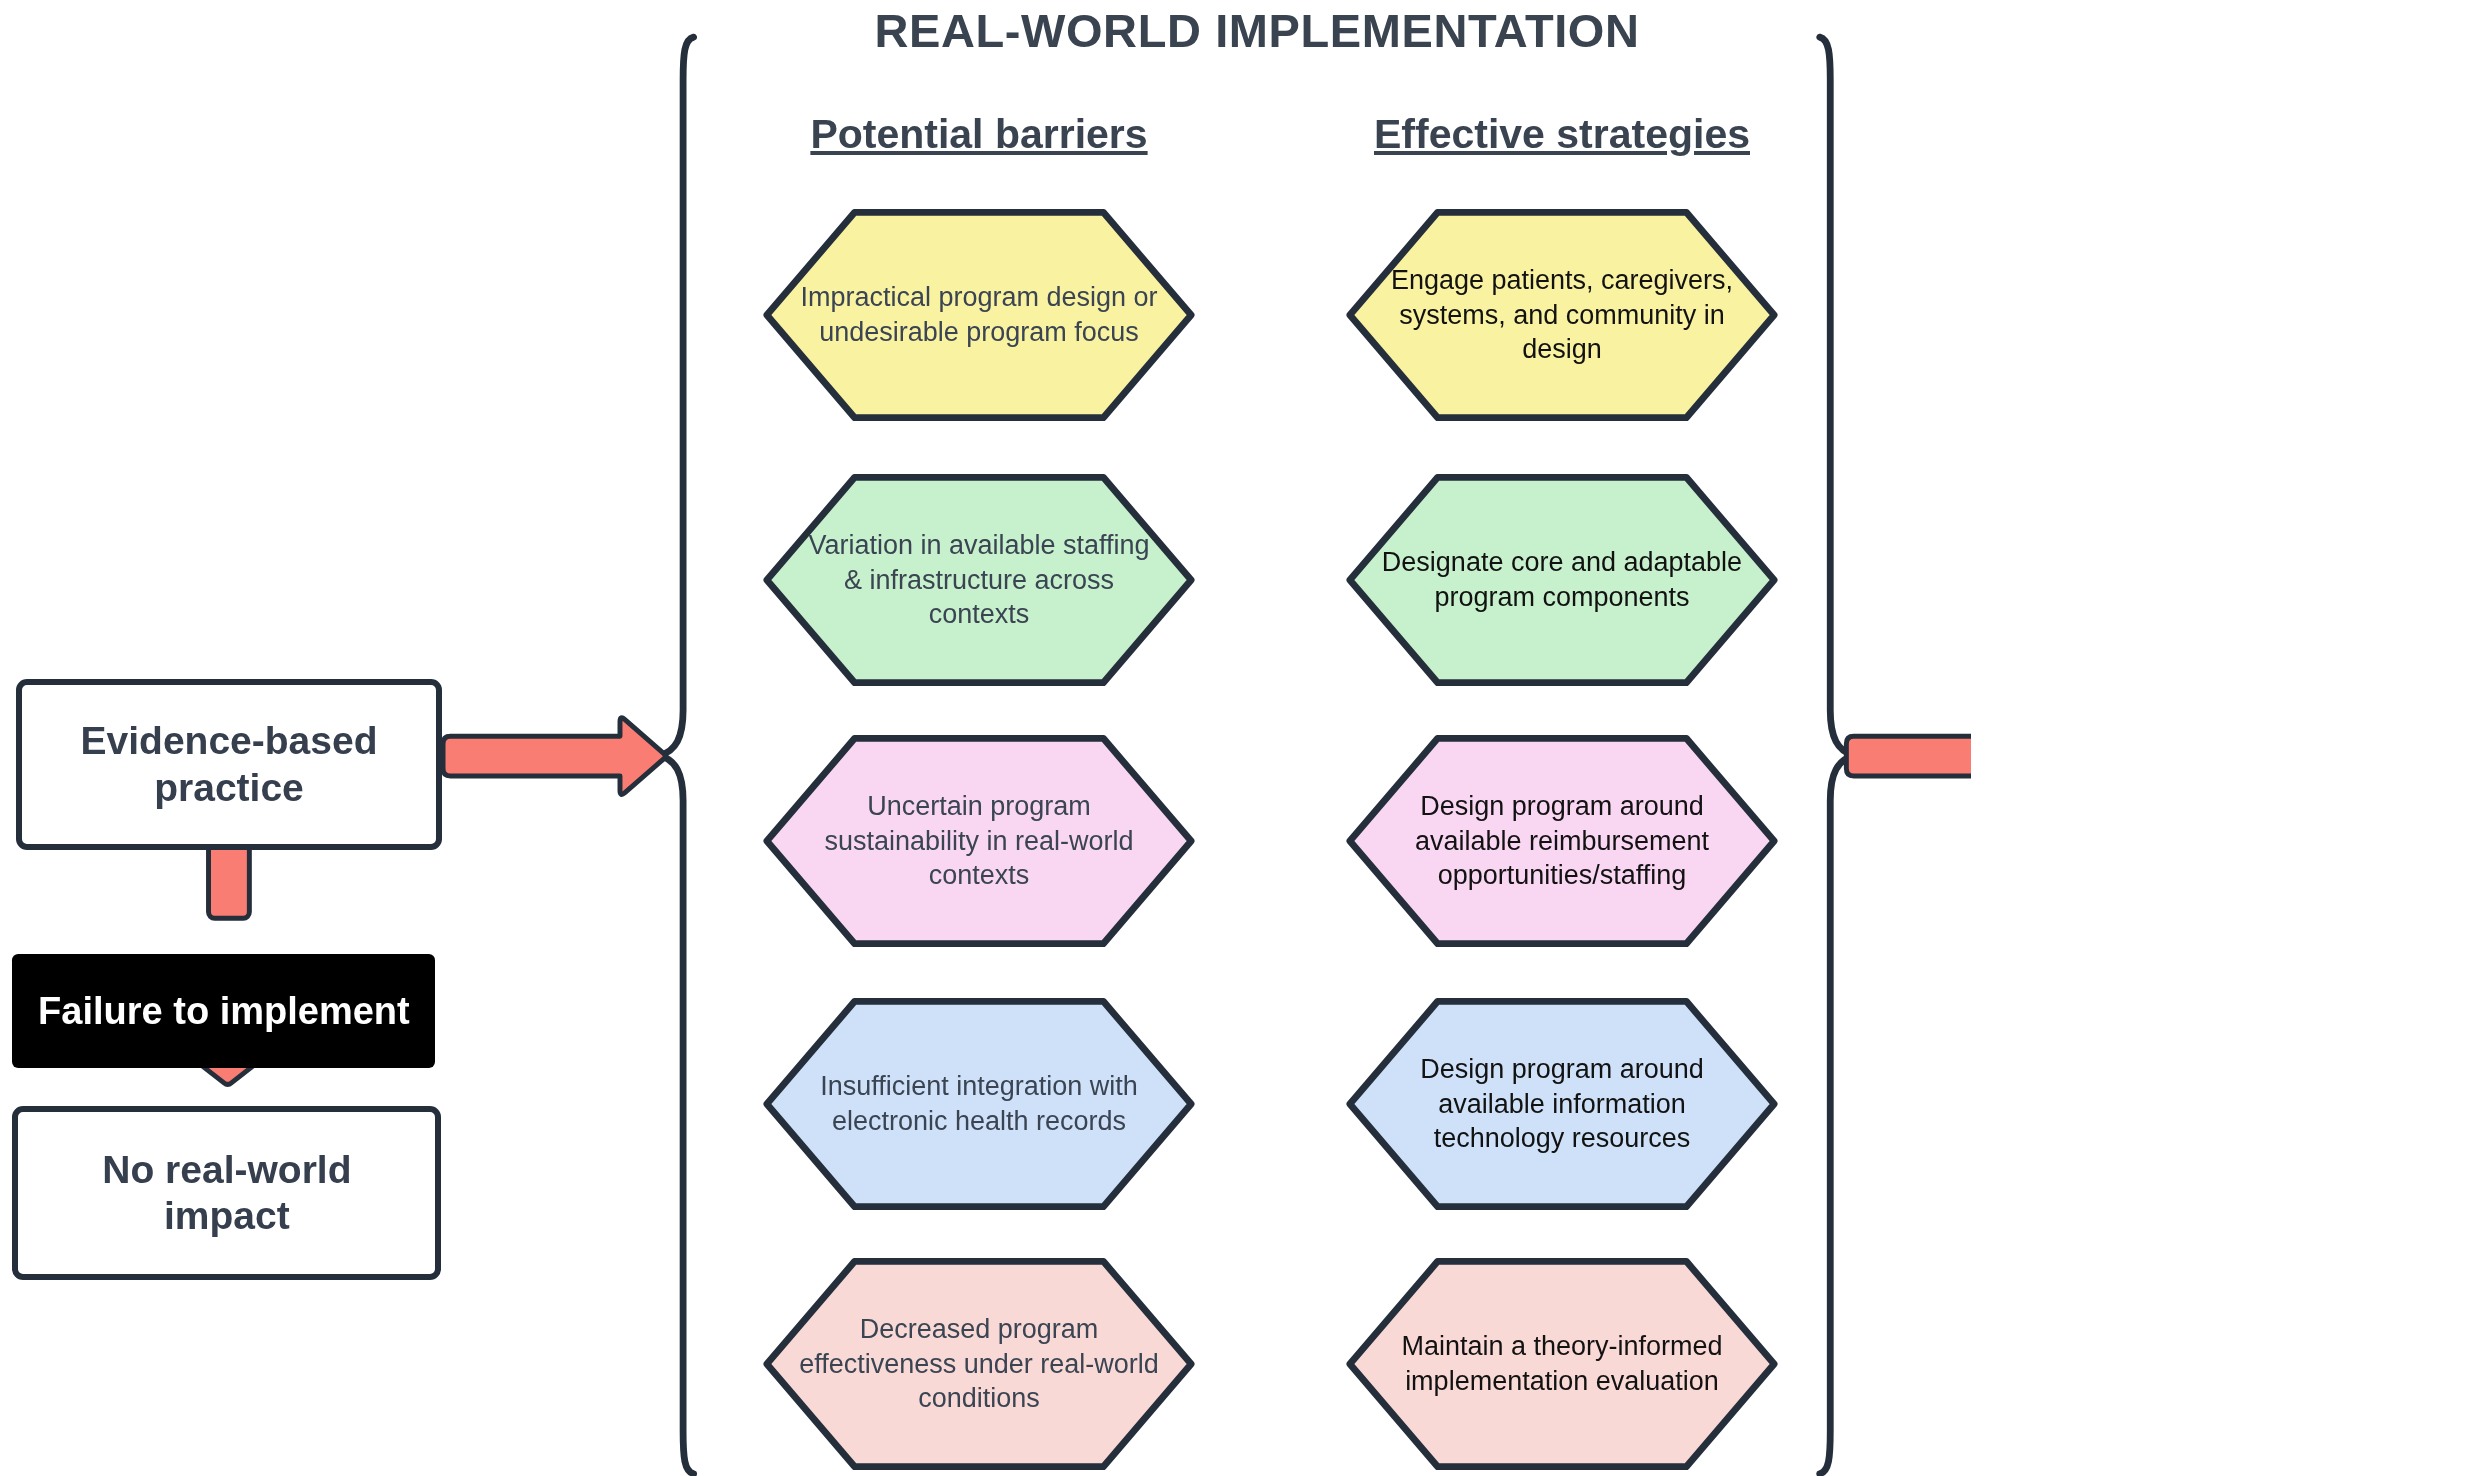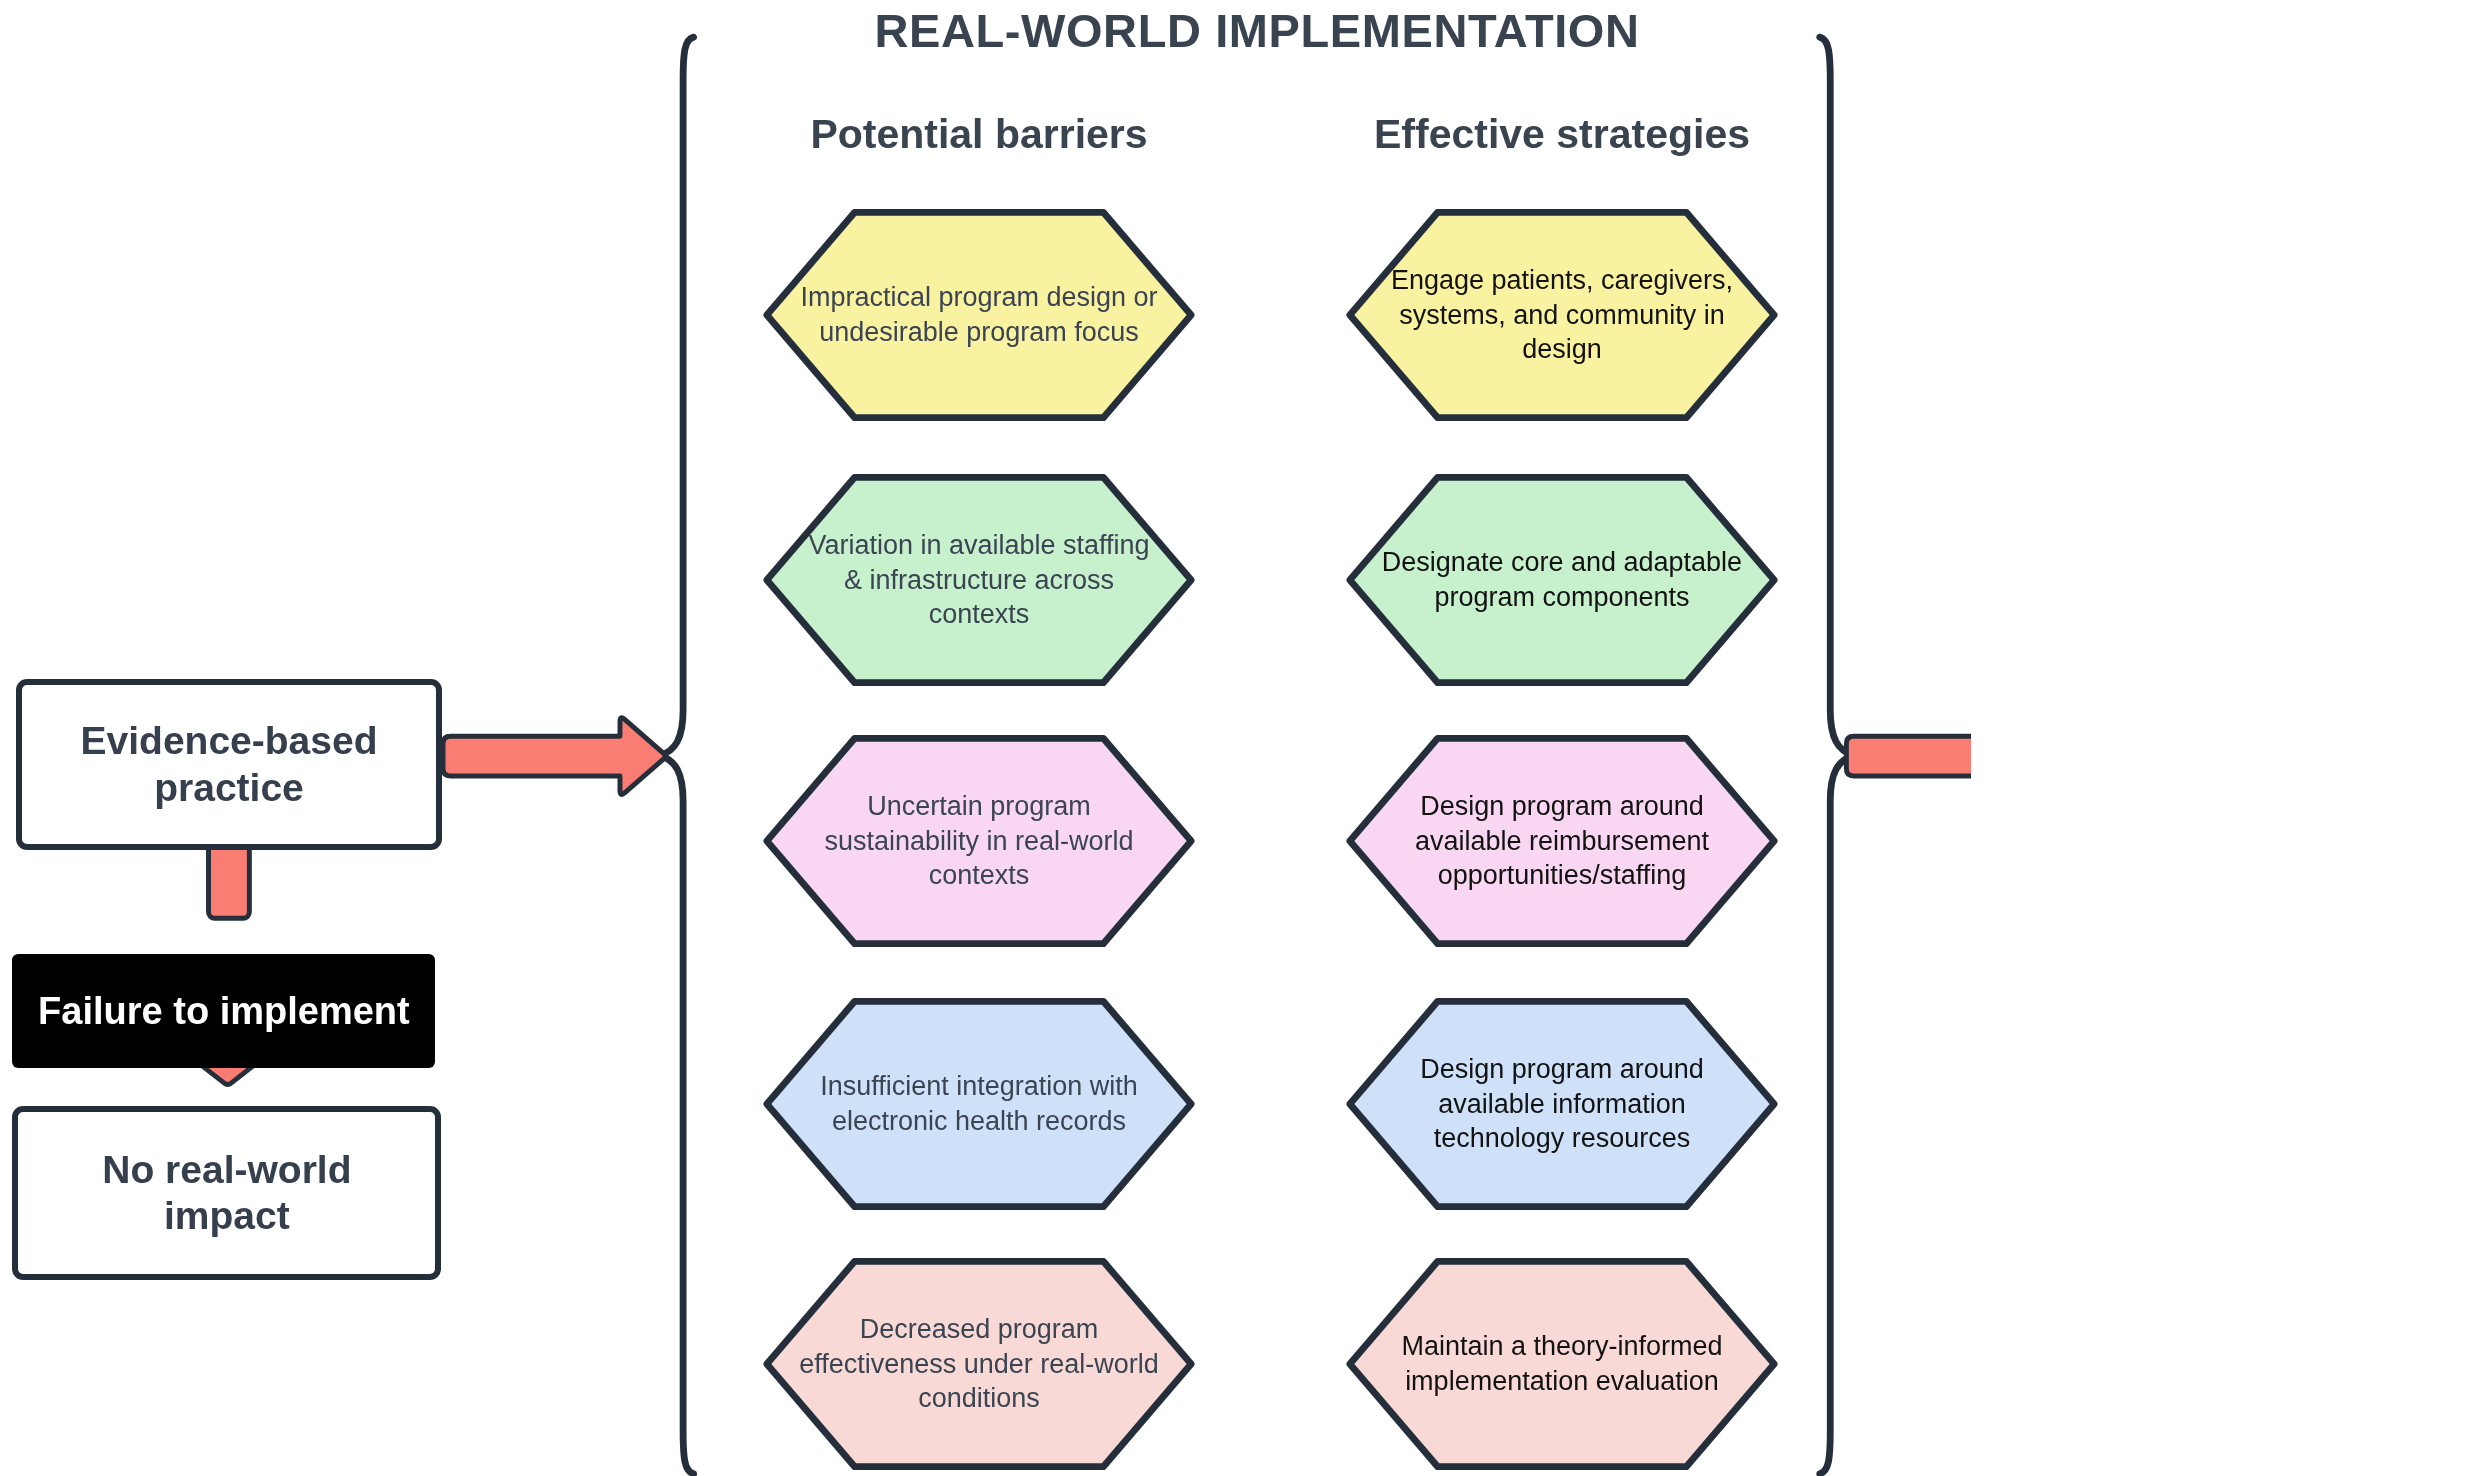--- a/index.html
+++ b/index.html
@@ -19,21 +19,21 @@
   #evidence-box{left:16px;top:679px;width:426px;height:171px;}
   #failure-box{left:12.4px;top:954px;width:423px;height:114px;border:none;border-radius:6.2px;font-size:38px;}
   #noimpact-box{left:12.4px;top:1086px;width:429px;height:174px;margin-top:20px;}
   #impact-box{left:2070px;top:672px;width:402px;height:171px;}
   #main-title{
     position:absolute;left:683px;top:2.5px;width:1148px;text-align:center;
     font-weight:bold;font-size:47px;letter-spacing:0.6px;color:#3A4350;
   }
   .col-head{
     position:absolute;top:111px;width:432px;text-align:center;
-    font-weight:bold;font-size:41px;color:#3A4350;
+    font-weight:bold;font-size:41px;color:#3A4350;text-decoration:underline;
   }
   #head-barriers{left:763px;}
   #head-strategies{left:1346px;}
   .hex{position:absolute;width:432px;height:214px;}
   .hexsvg{position:absolute;left:0;top:0;width:432px;height:214px;display:block;}
   .hexsvg polygon{stroke-width:11;stroke-linejoin:round;}
   .hex-label{
     position:absolute;left:8%;top:0;width:84%;height:100%;
     display:flex;align-items:center;justify-content:center;text-align:center;
     font-size:27px;line-height:1.28;

